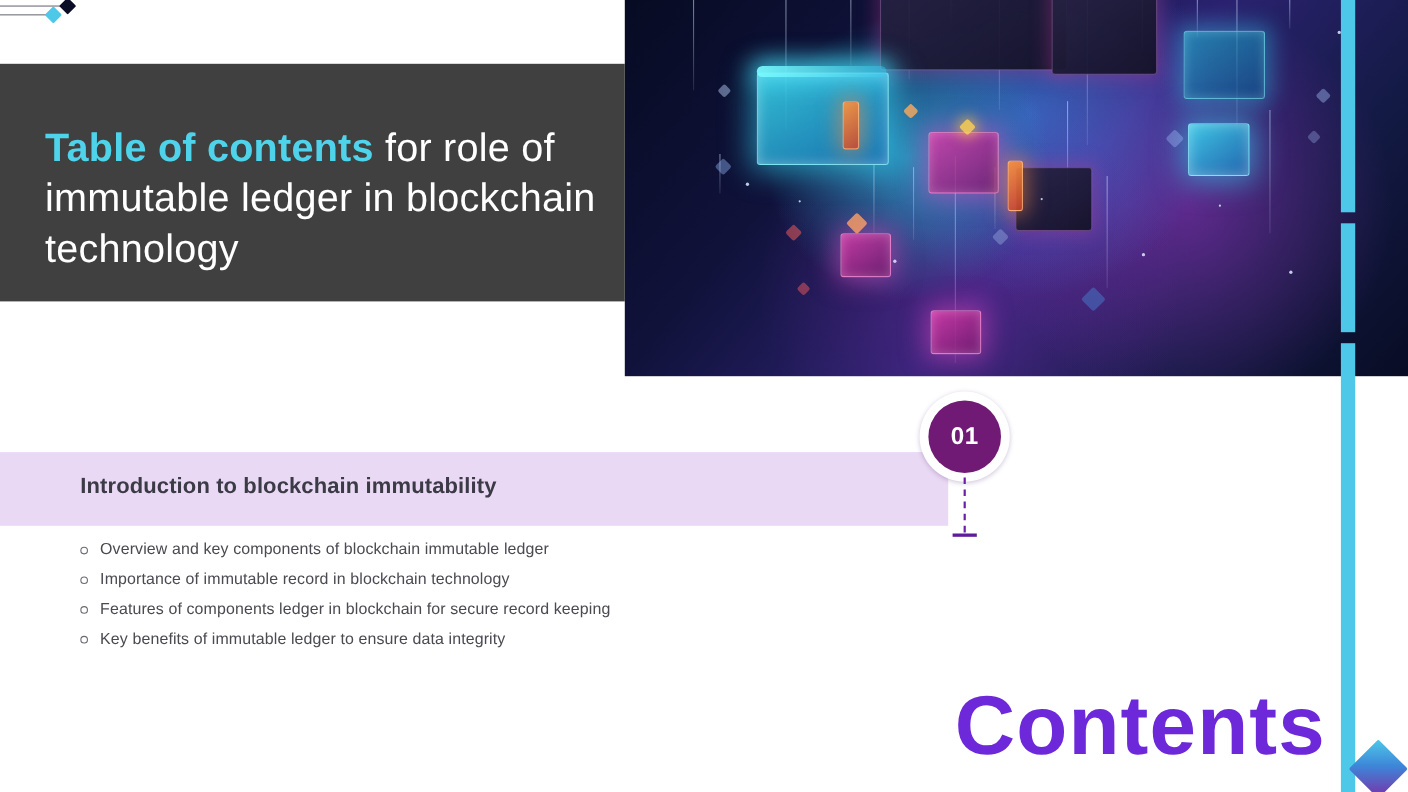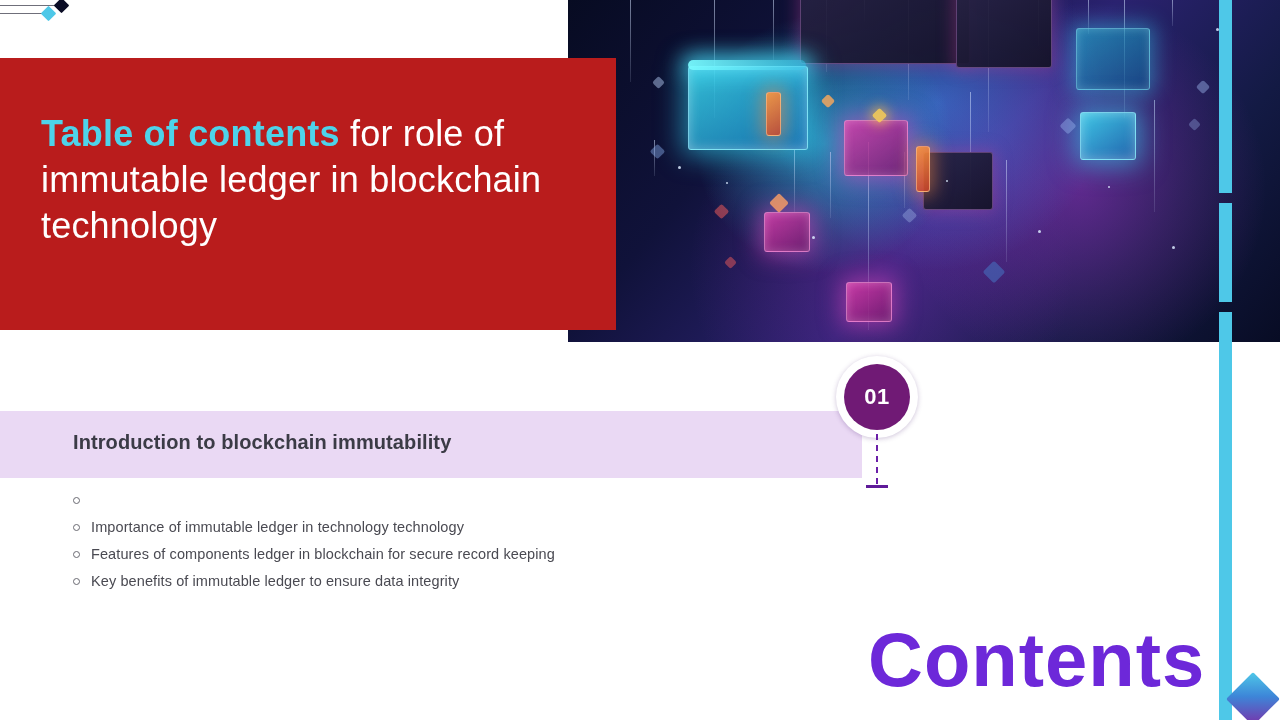--- a/index.html
+++ b/index.html
@@ -64,23 +64,22 @@
   .spark{position:absolute;border-radius:50%;background:rgba(220,235,255,.85);}
 
   
   .vbar{position:absolute;left:1219px;width:13px;background:#4ec8e8;}
   .vbar.s1{top:0px;height:193px;}
   .vbar.s2{top:203px;height:99px;}
   .vbar.s3{top:312px;height:408px;}
 
   
   .title-band{
-    position:absolute;left:0;top:58px;width:568px;height:272px;
-    background:#b91c1c;
-    padding-left:48px;
+    position:absolute;left:0;top:58px;width:568px;height:216px;
+    background:#404040;
   }
   .title-text{
     position:absolute;left:41px;top:53px;width:505px;
     font-size:36px;line-height:46px;color:#ffffff;font-weight:400;
     letter-spacing:.2px;
   }
   .title-text .hl{color:#4ed3ea;font-weight:700;}
 
   
   .sec-band{
@@ -229,24 +228,25 @@
     <div class="badge-circle">
       <span class="badge-num">01</span>
     </div>
   </div>
   <div class="conn-dash"></div>
   <div class="conn-tick"></div>
 
   <div class="bullets">
     <div class="bullet-row">
       <span class="bullet-dot"></span>
-    </div>
-    <div class="bullet-row">
-      <span class="bullet-dot"></span>
-      <span class="bullet-txt">Importance of immutable ledger in technology technology</span>
+      <span class="bullet-txt">Overview and key components of blockchain immutable ledger</span>
+    </div>
+    <div class="bullet-row">
+      <span class="bullet-dot"></span>
+      <span class="bullet-txt">Importance of immutable record in blockchain technology</span>
     </div>
     <div class="bullet-row">
       <span class="bullet-dot"></span>
       <span class="bullet-txt">Features of components ledger in blockchain for secure record keeping</span>
     </div>
     <div class="bullet-row">
       <span class="bullet-dot"></span>
       <span class="bullet-txt">Key benefits of immutable ledger to ensure data integrity</span>
     </div>
   </div>

